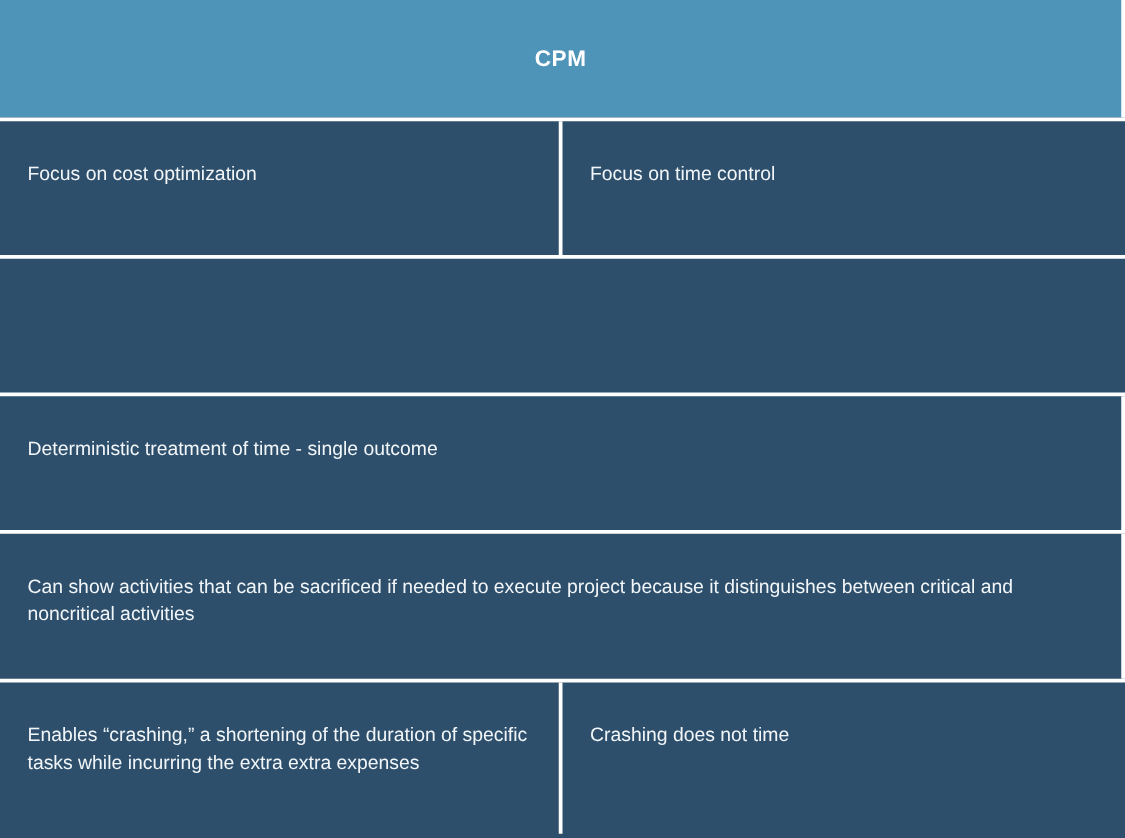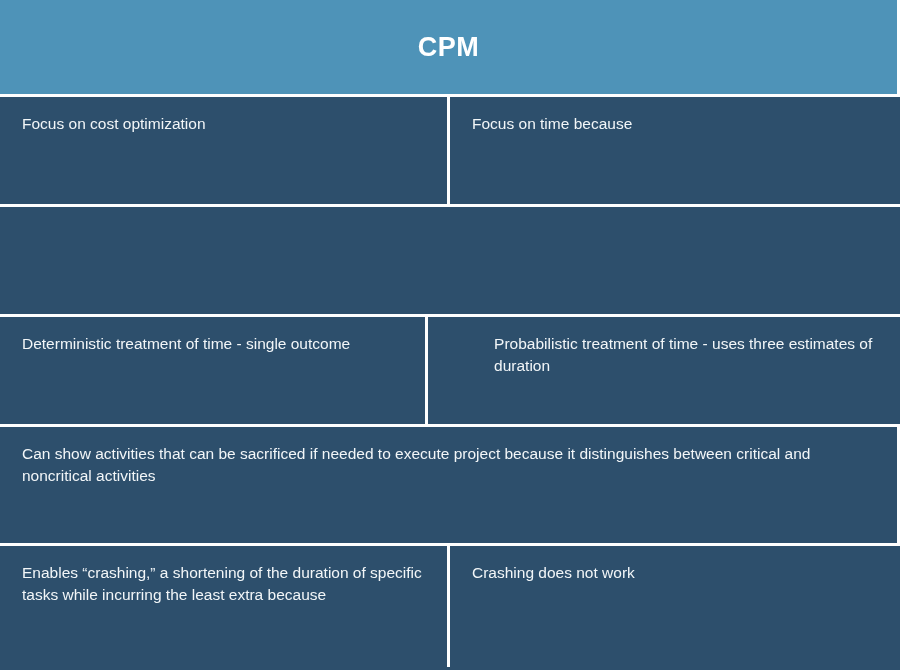--- a/index.html
+++ b/index.html
@@ -23,42 +23,42 @@
   }
   .header-row {
     display: flex;
     height: 94px;
     flex: 0 0 94px;
   }
   .header-cell {
     flex: 1 1 50%;
     background: #4e93b8;
     color: #ffffff;
-    font-size: 27px;
+    font-size: 18px;
     font-weight: bold;
     display: flex;
     align-items: center;
     justify-content: center;
     letter-spacing: 0.5px;
     box-sizing: border-box;
   }
   .header-cell.left {
     border-right: 3px solid #ffffff;
   }
   .body-row {
     display: flex;
     border-top: 3px solid #ffffff;
     box-sizing: border-box;
   }
   .body-cell {
     flex: 1 1 50%;
     color: #f2f6f8;
     font-size: 15.5px;
     line-height: 1.45;
-    padding: 16px 22px 14px 22px;
+    padding: 32px 22px 14px 22px;
     box-sizing: border-box;
   }
   .body-cell.left {
     border-right: 3px solid #ffffff;
   }
   .r0 { height: 110px; flex: 0 0 110px; }
   .r1 { height: 110px; flex: 0 0 110px; }
   .r2 { height: 110px; flex: 0 0 110px; gap: 44px; }
   .r3 { height: 119px; flex: 0 0 119px; gap: 22px; }
   .r4 { height: 124px; flex: 0 0 124px; }
@@ -67,33 +67,32 @@
 <body>
 
 <div class="table">
 
   <div class="header-row">
     <div class="header-cell left">CPM</div>
   </div>
 
   <div class="body-row r0">
     <div class="body-cell left">Focus on cost optimization</div>
-    <div class="body-cell">Focus on time because</div>
+    <div class="body-cell">Focus on time control</div>
   </div>
 
   <div class="body-row r1">
   </div>
 
   <div class="body-row r2">
     <div class="body-cell left">Deterministic treatment of time - single outcome</div>
-    <div class="body-cell">Probabilistic treatment of time - uses three estimates of duration</div>
   </div>
 
   <div class="body-row r3">
     <div class="body-cell left">Can show activities that can be sacrificed if needed to execute project because it distinguishes between critical and noncritical activities</div>
   </div>
 
   <div class="body-row r4">
-    <div class="body-cell left">Enables “crashing,” a shortening of the duration of specific tasks while incurring the least extra because</div>
-    <div class="body-cell">Crashing does not work</div>
+    <div class="body-cell left">Enables “crashing,” a shortening of the duration of specific tasks while incurring the extra extra expenses</div>
+    <div class="body-cell">Crashing does not time</div>
   </div>
 
 </div>
 
 </body></html>

